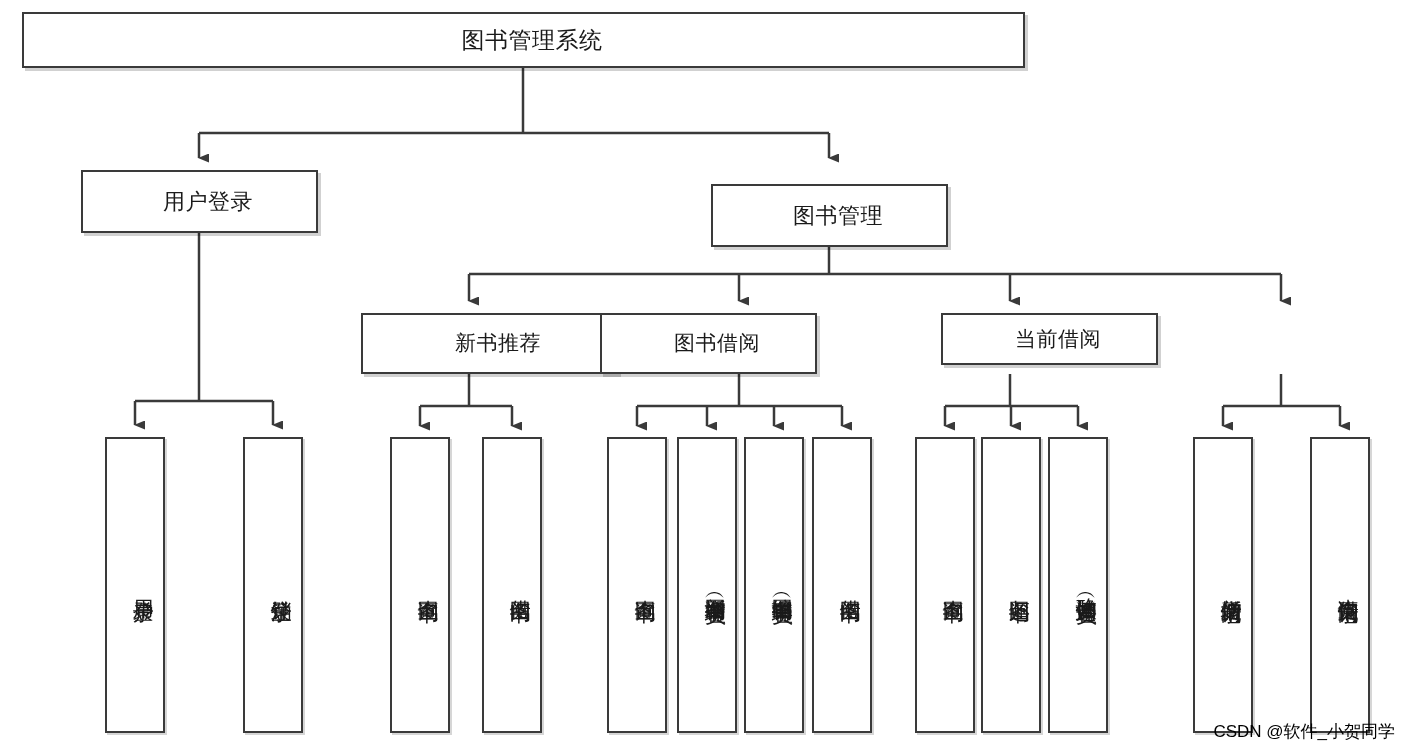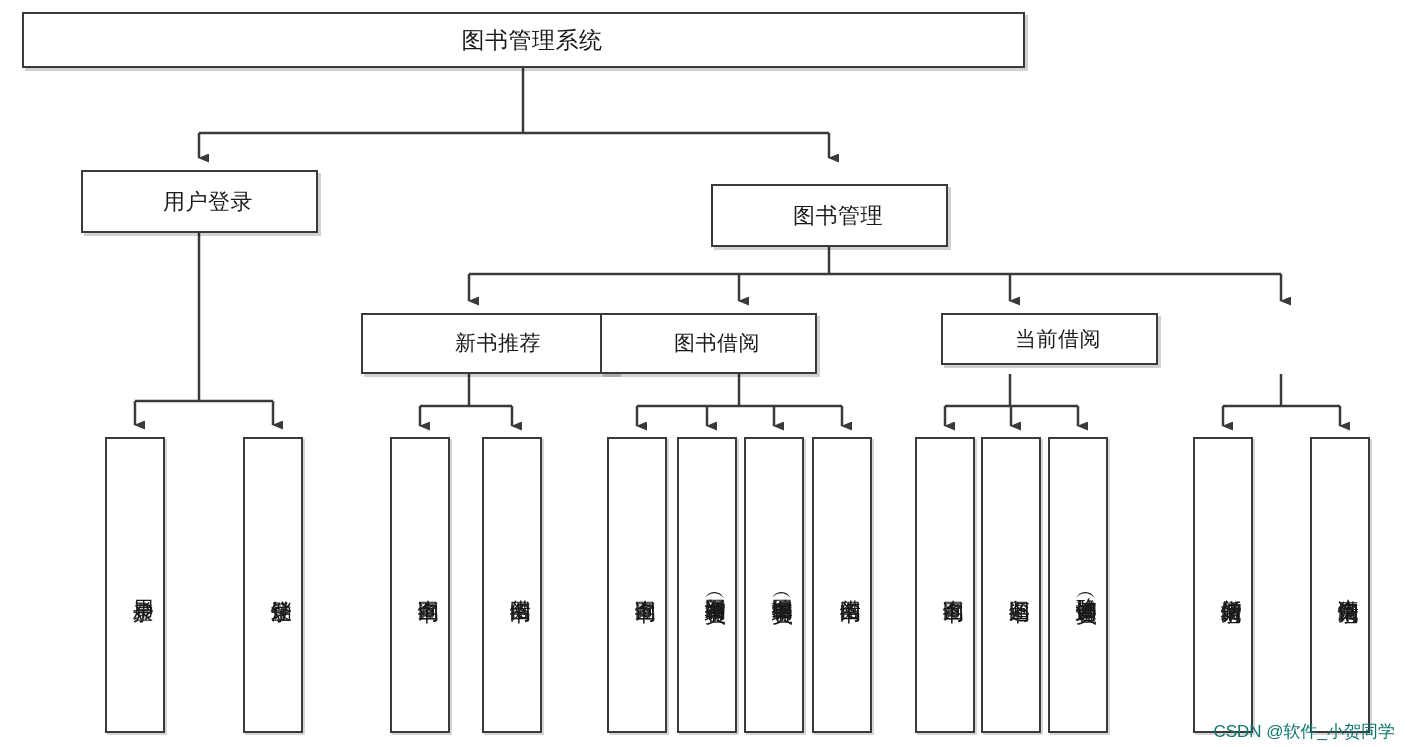--- a/index.html
+++ b/index.html
@@ -55,21 +55,21 @@
     font-size: 21px;
     line-height: 1.22;
     letter-spacing: 1px;
     white-space: nowrap;
   }
   .watermark {
     position: absolute;
     right: 10px;
     bottom: 4px;
     font-size: 17px;
-    color: #0f766e;
+    color: #000000;
     white-space: nowrap;
     user-select: none;
   }
 </style>
 </head>
 <body>
 
 <div id="canvas">
 
   <svg class="wires" viewBox="0 0 1405 747">

